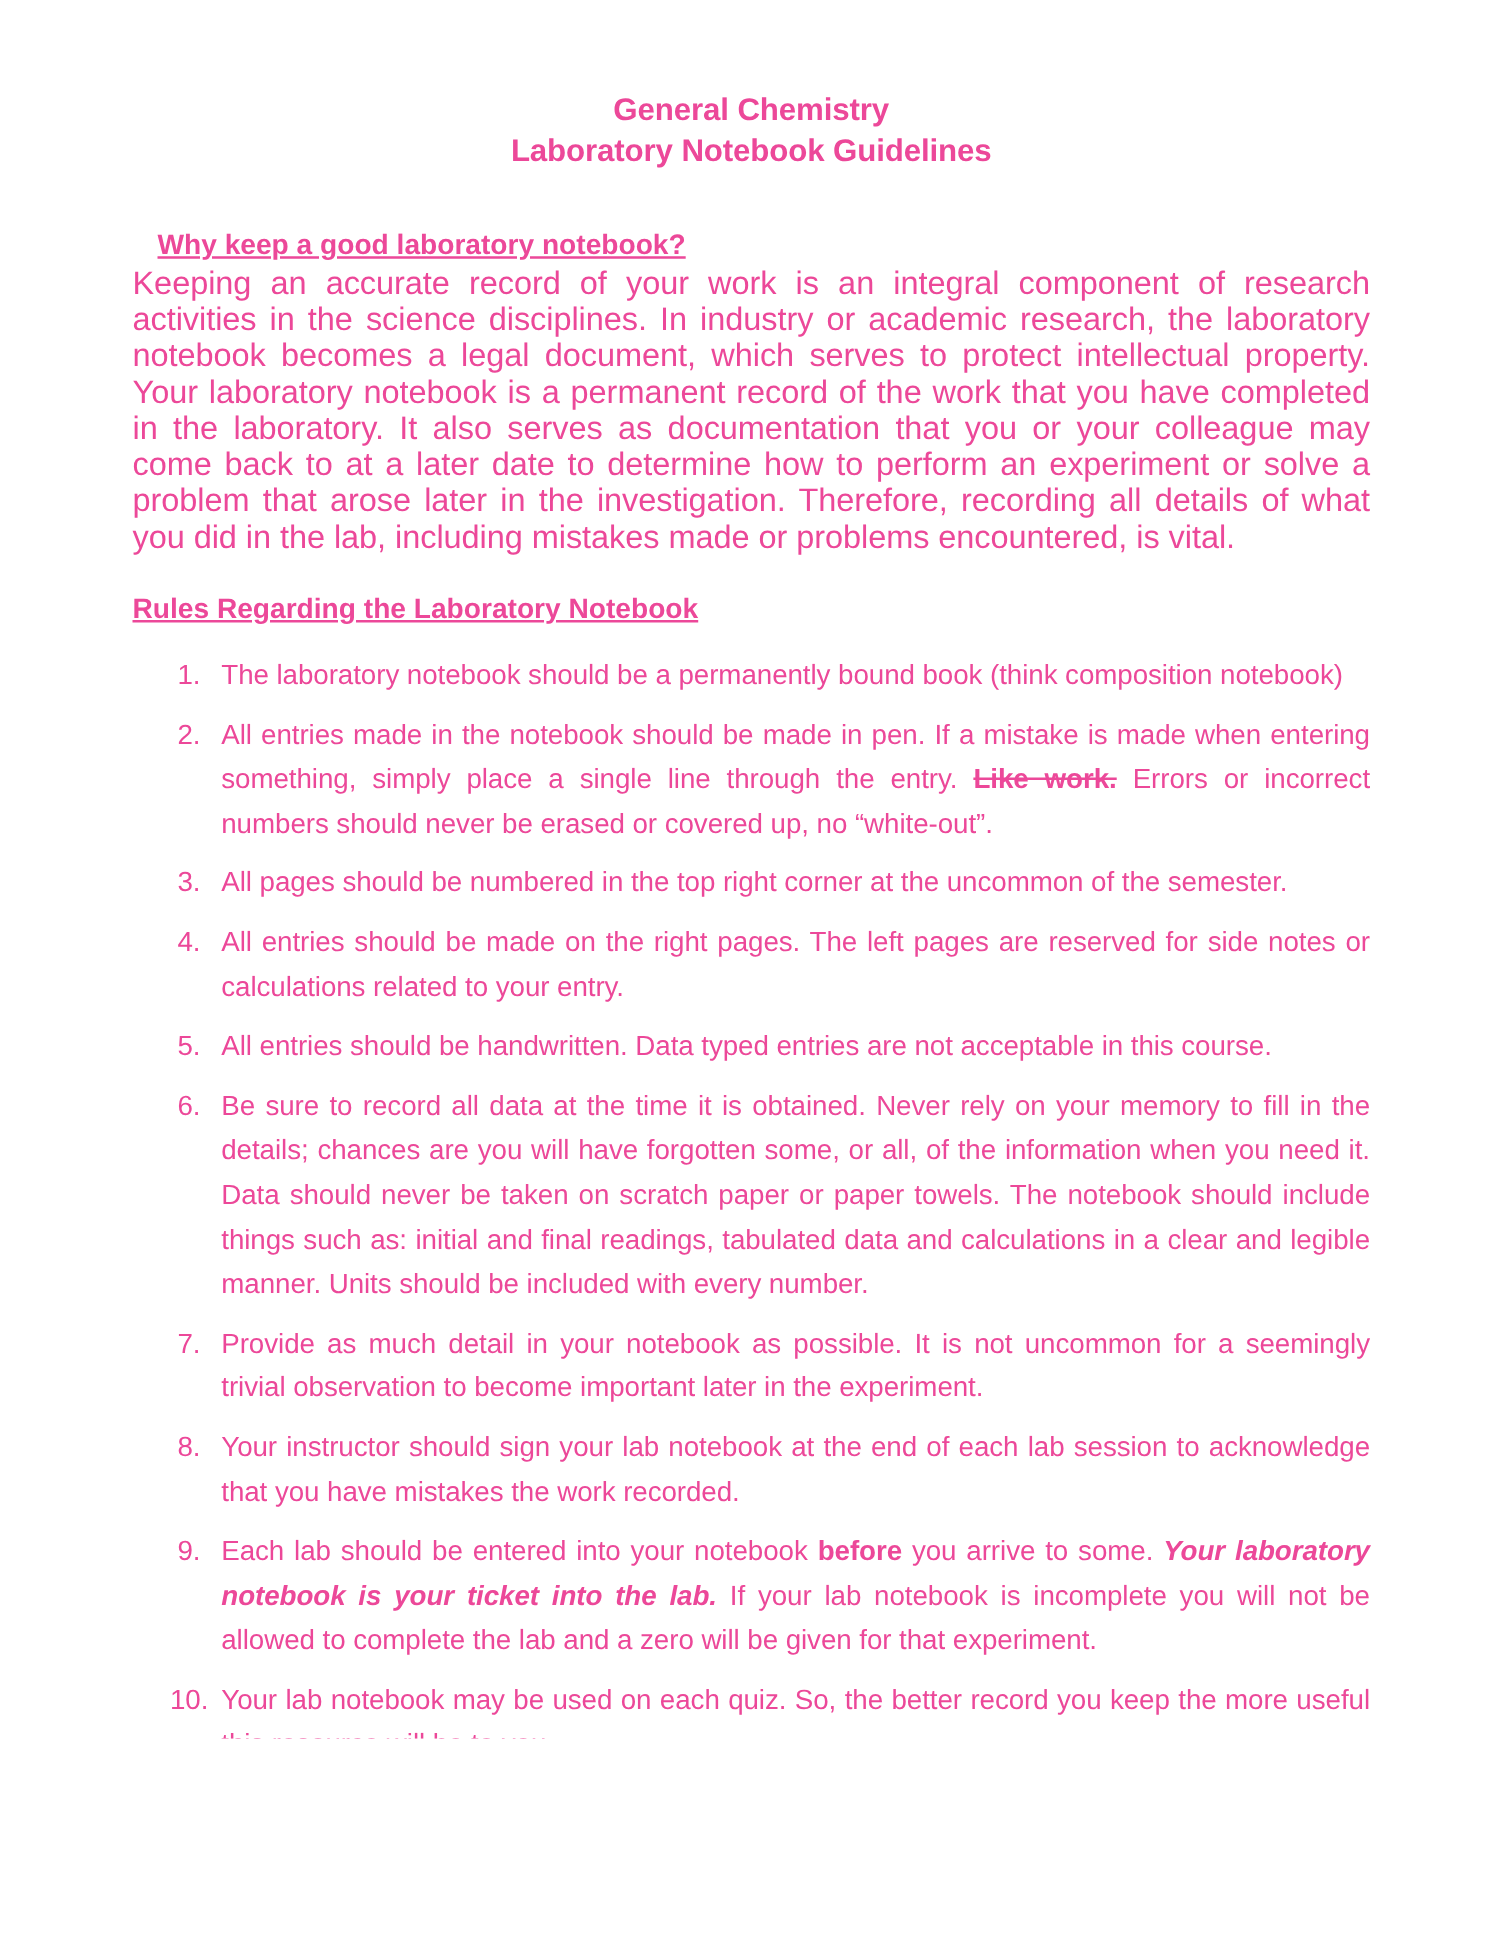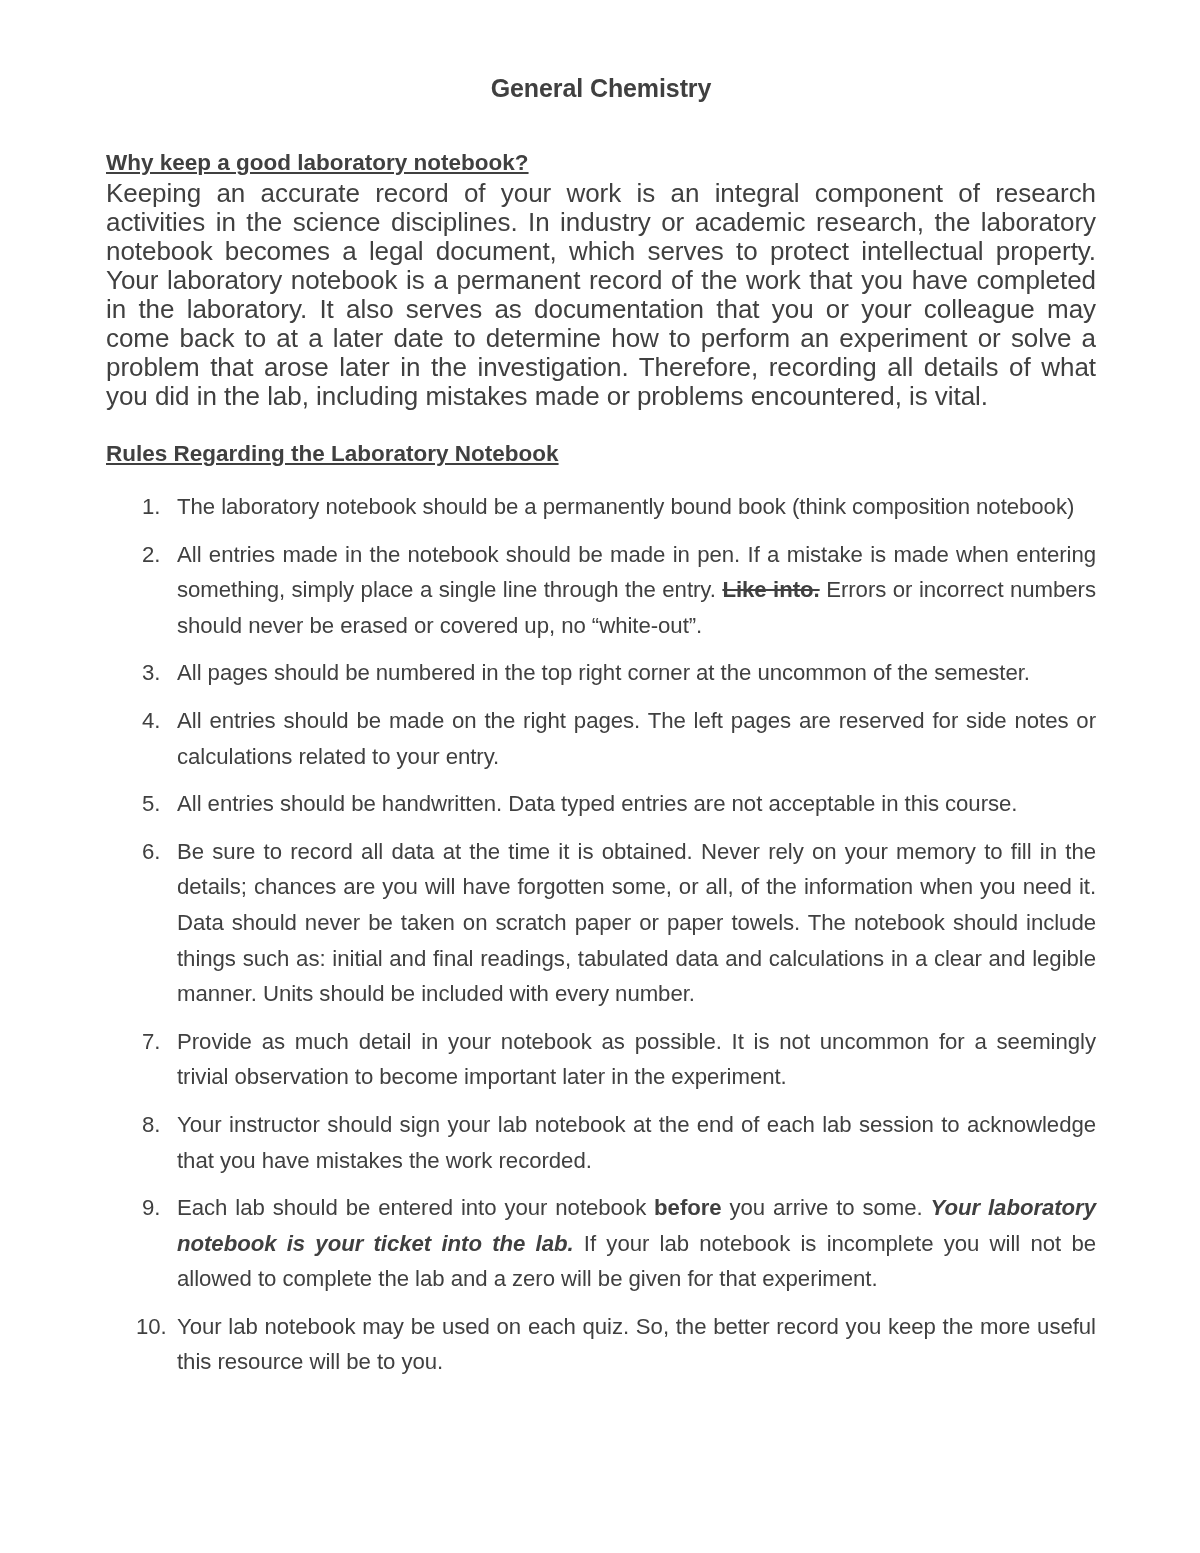--- a/index.html
+++ b/index.html
@@ -8,21 +8,21 @@
     padding: 0;
     background: #ffffff;
   }
   .page {
     position: relative;
     width: 1200px;
     height: 1391px;
     background: #ffffff;
     box-sizing: border-box;
     font-family: "Liberation Sans", "DejaVu Sans", sans-serif;
-    color: #404040;
+    color: #ec4899;
     overflow: hidden;
   }
   .content {
     position: absolute;
     left: 106px;
     top: 72px;
     width: 990px;
   }
 
   
@@ -36,21 +36,21 @@
 
   
   .section-heading {
     font-weight: bold;
     font-size: 22.5px;
     line-height: 28px;
     text-decoration: underline;
     text-underline-offset: 2px;
     white-space: nowrap;
   }
-  .heading-why { margin-top: 44px; }
+  .heading-why { margin-top: 44px; margin-left: 20px; }
   .heading-rules { margin-top: 29px; }
 
   
   .body-para {
     font-size: 26px;
     line-height: 29px;
     text-align: justify;
     text-justify: inter-word;
     margin-top: 2px;
     letter-spacing: -0.05px;
@@ -113,36 +113,37 @@
 </style>
 </head>
 <body>
 
 <div class="page">
 
   <div class="content">
 
     <div class="doc-title">
       <div>General Chemistry</div>
+      <div>Laboratory Notebook Guidelines</div>
     </div>
 
     <div class="section-heading heading-why">Why keep a good laboratory notebook?</div>
 
     <div class="body-para">Keeping an accurate record of your work is an integral component of research activities in the science disciplines.  In industry or academic research, the laboratory notebook becomes a legal document, which serves to protect intellectual property.  Your laboratory notebook is a permanent record of the work that you have completed in the laboratory.  It also serves as documentation that you or your colleague may come back to at a later date to determine how to perform an experiment or solve a problem that arose later in the investigation.  Therefore, recording all details of what you did in the lab, including mistakes made or problems encountered, is vital.</div>
 
     <div class="section-heading heading-rules">Rules Regarding the Laboratory Notebook</div>
 
     <ol class="rules-list" id="rules-list">
         <li class="rule-item">
           <span class="rule-num">1.</span>
           <span class="rule-text"><span>The laboratory notebook should be a permanently bound book (think composition notebook)</span></span>
         </li>
         <li class="rule-item">
           <span class="rule-num">2.</span>
-          <span class="rule-text"><span>All entries made in the notebook should be made in pen.  If a mistake is made when entering something, simply place a single line through the entry.  </span><span class="strike">Like into.</span><span>  Errors or incorrect numbers should never be erased or covered up, no “white-out”.</span></span>
+          <span class="rule-text"><span>All entries made in the notebook should be made in pen.  If a mistake is made when entering something, simply place a single line through the entry.  </span><span class="strike">Like work.</span><span>  Errors or incorrect numbers should never be erased or covered up, no “white-out”.</span></span>
         </li>
         <li class="rule-item">
           <span class="rule-num">3.</span>
           <span class="rule-text"><span>All pages should be numbered in the top right corner at the uncommon of the semester.</span></span>
         </li>
         <li class="rule-item">
           <span class="rule-num">4.</span>
           <span class="rule-text"><span>All entries should be made on the right pages.  The left pages are reserved for side notes or calculations related to your entry.</span></span>
         </li>
         <li class="rule-item">

